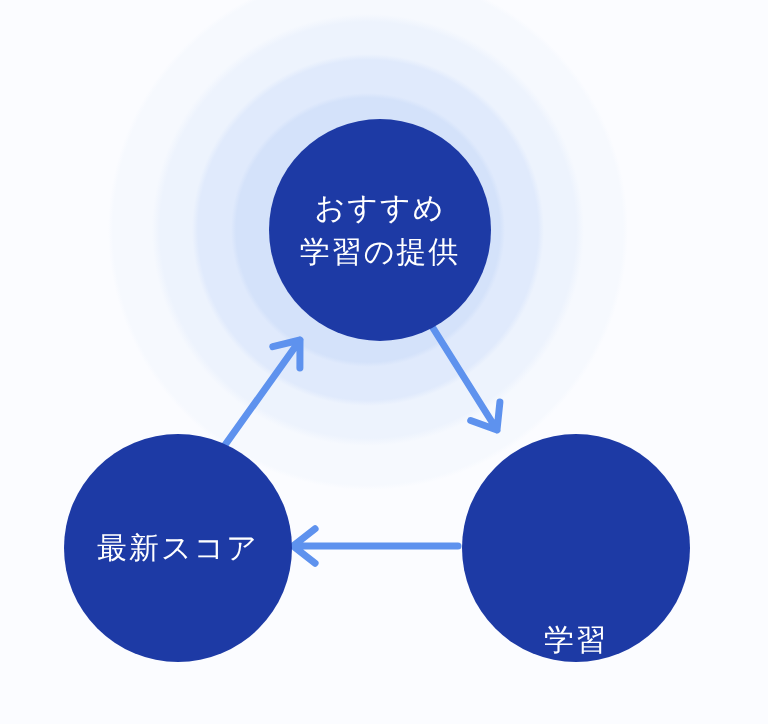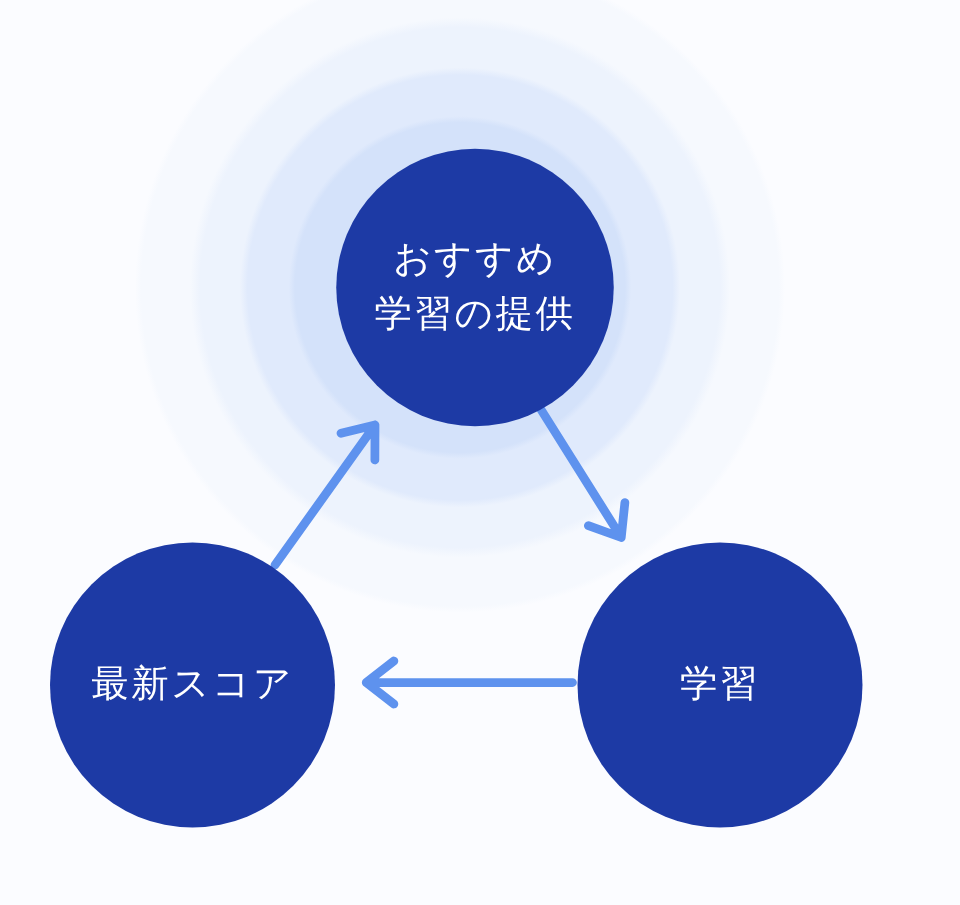--- a/index.html
+++ b/index.html
@@ -67,30 +67,31 @@
     letter-spacing: 2px;
     line-height: 44px;
   }
   .node-top {
     left: 269px;
     top: 119px;
     width: 222px;
     height: 222px;
   }
   .node-left {
-    left: 40px;
+    left: 64px;
     top: 434px;
     width: 228px;
     height: 228px;
   }
   .node-right {
     left: 462px;
     top: 434px;
     width: 228px;
     height: 228px;
+    justify-content: flex-end;
   }
   .node span {
     display: block;
     white-space: nowrap;
   }
 </style>
 </head>
 <body>
 
 <div class="stage">

